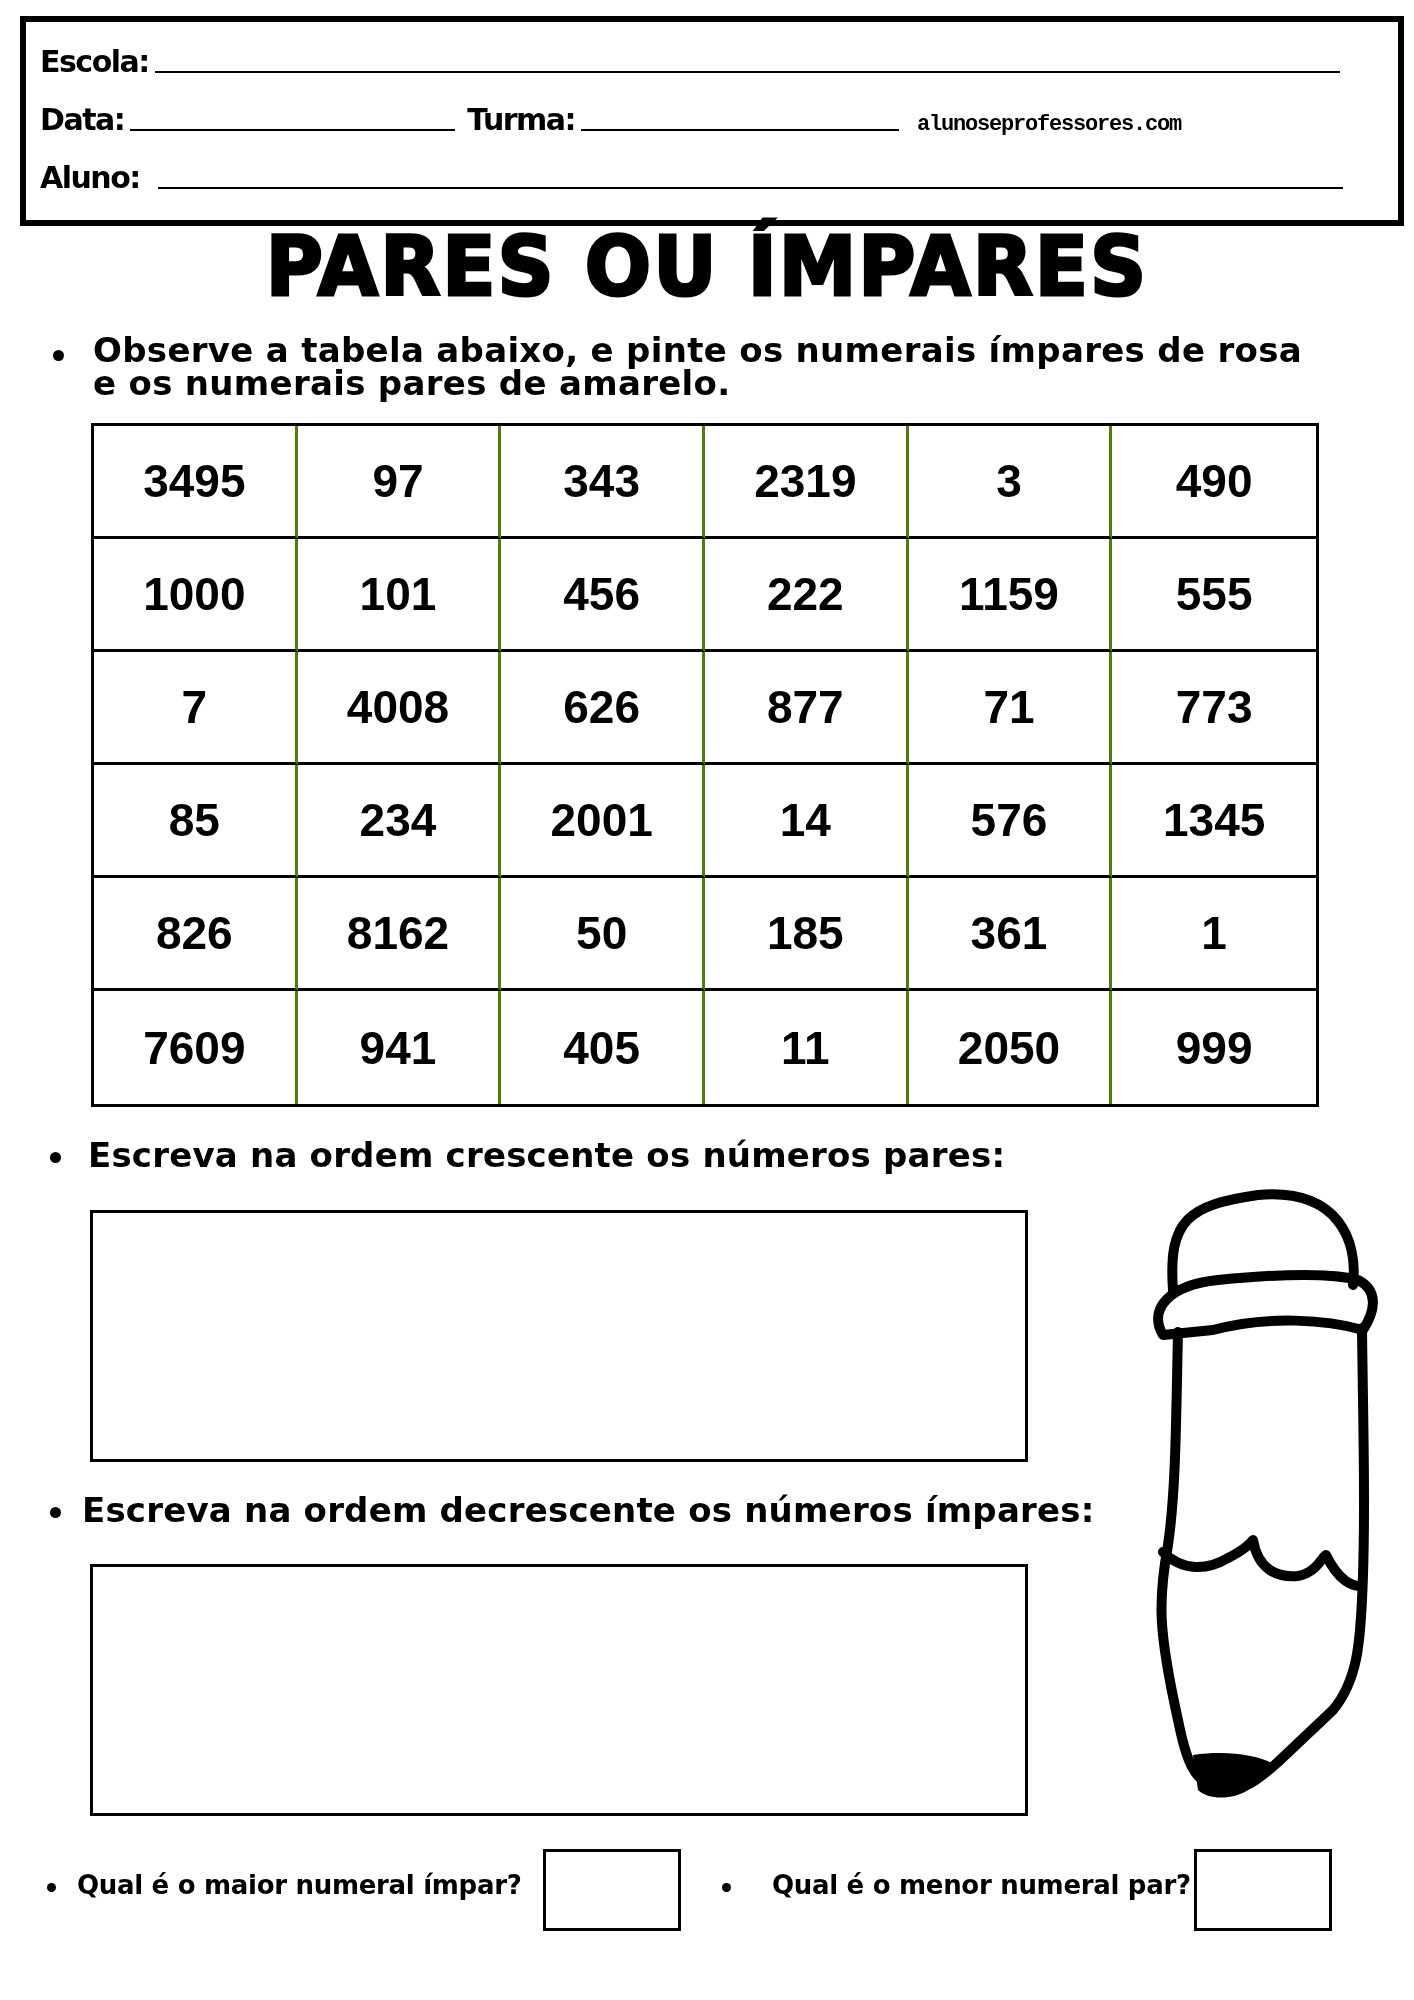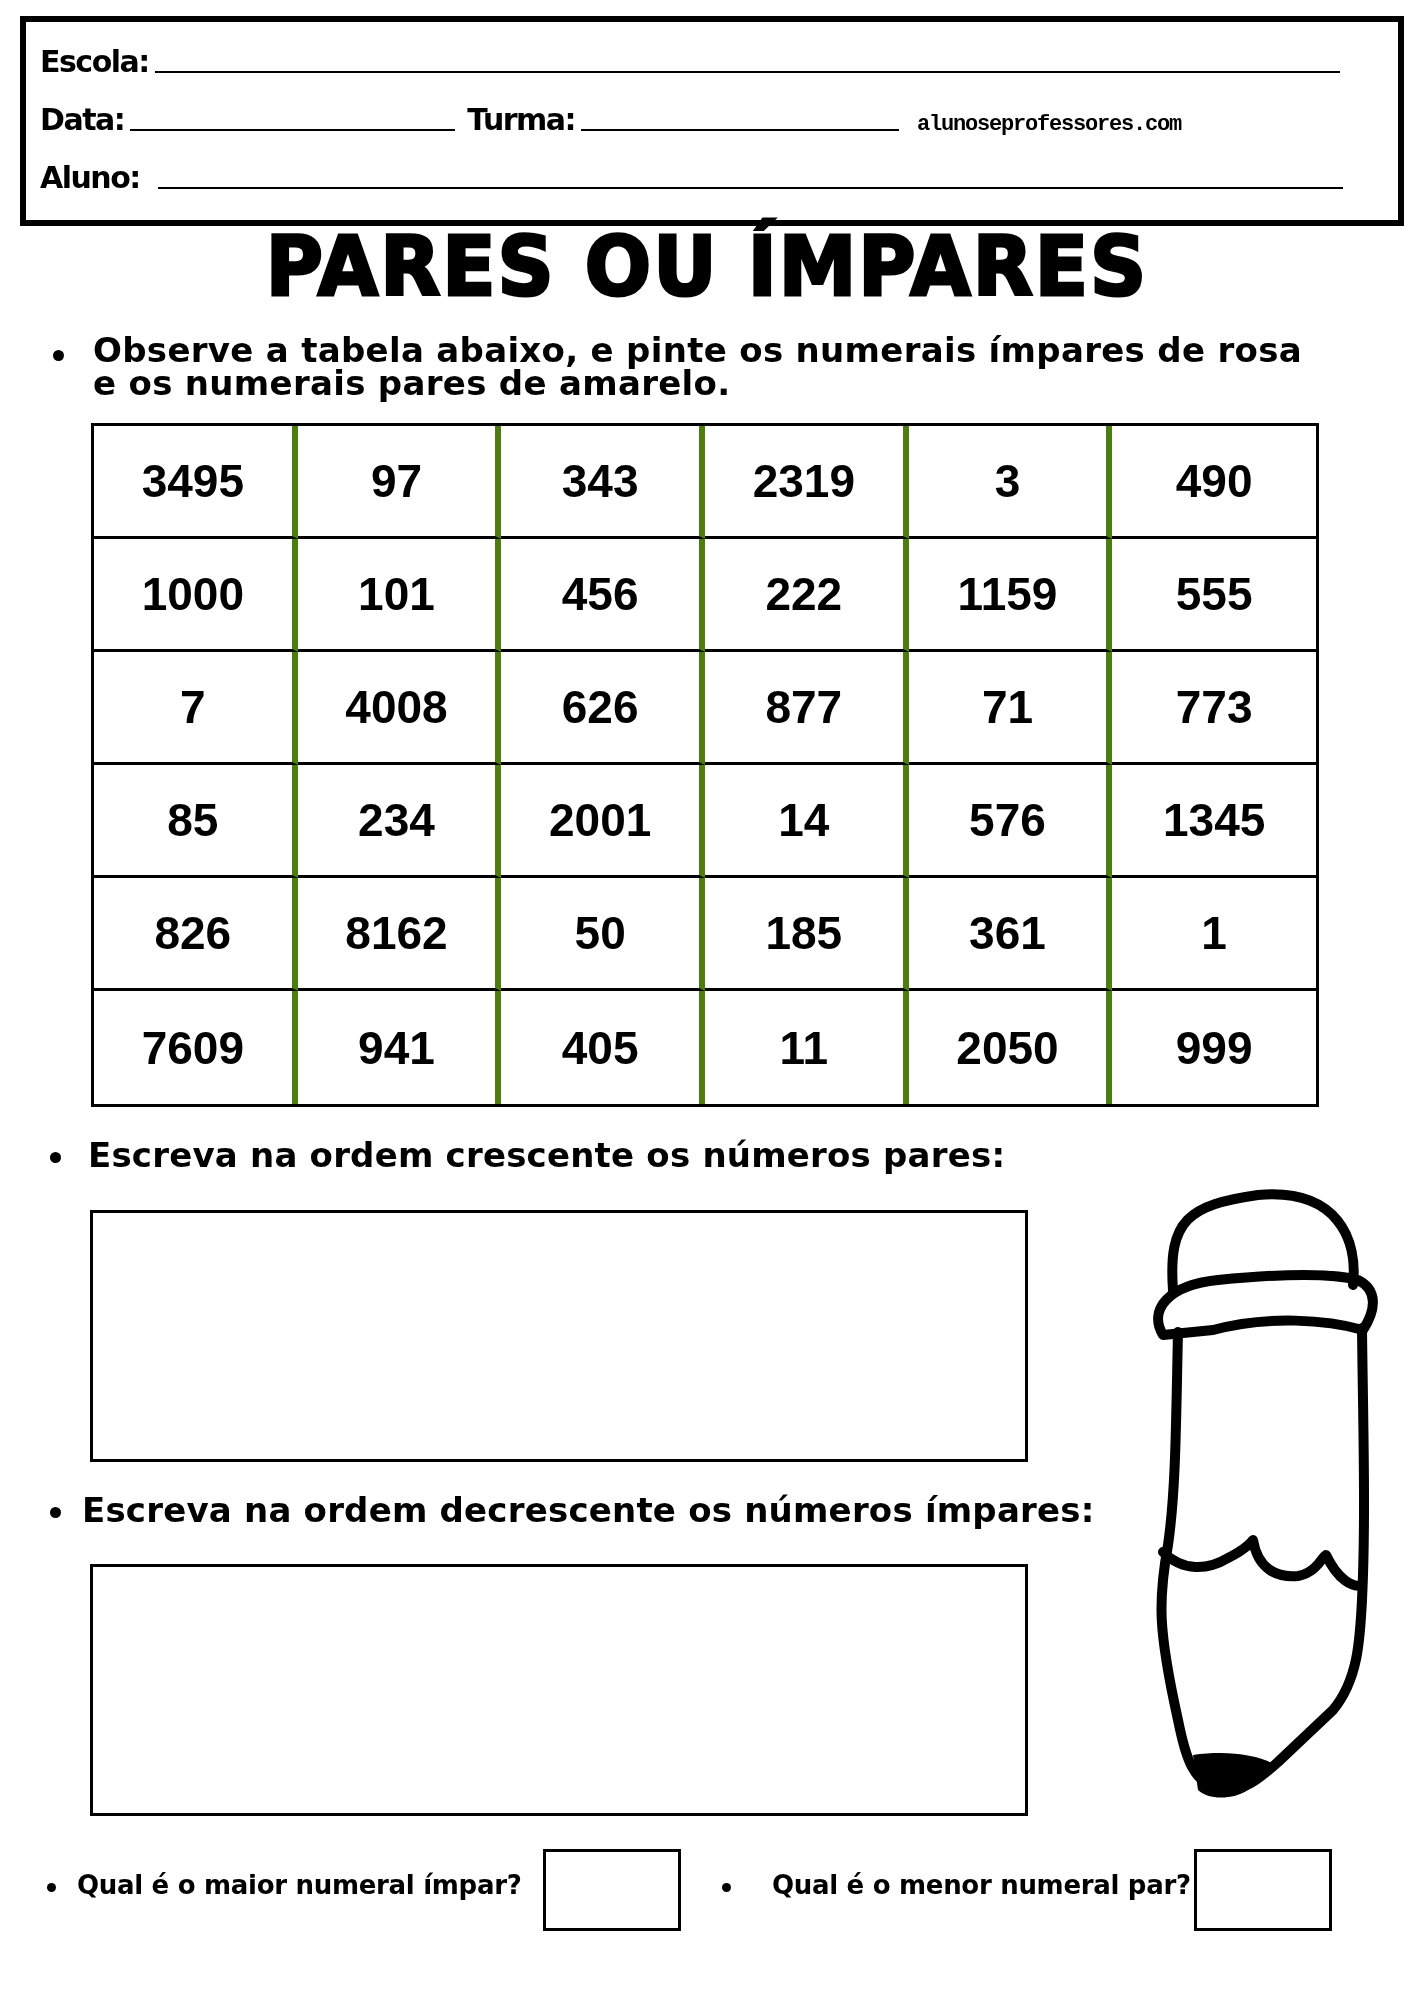--- a/index.html
+++ b/index.html
@@ -15,21 +15,21 @@
   
   .title { left:0; width:1414px; top:228px; text-align:center; font-family:"DejaVu Sans", sans-serif; font-weight:900; font-size:78px; letter-spacing:2px; line-height:1; transform:scaleY(1.05); }
   .title span { -webkit-text-stroke:3px #000; }
 
   
   .bullet { width:11px; height:11px; border-radius:50%; background:#000; }
   .instr { font-family:"DejaVu Sans", sans-serif; font-weight:bold; font-size:34px; line-height:33px; letter-spacing:0.3px; }
 
   
   .grid { left:91px; top:423px; width:1228px; height:684px; border:3px solid #000; box-sizing:border-box; display:grid; grid-template-columns:repeat(6, 1fr); grid-template-rows:repeat(6, 1fr); }
-  .cell { border-right:6px solid #4d7c0f; border-bottom:3px solid #000; display:flex; align-items:center; justify-content:center; font-family:"Liberation Sans", sans-serif; font-weight:bold; font-size:46px; }
+  .cell { border-right:3px solid #4d7c0f; border-bottom:3px solid #000; display:flex; align-items:center; justify-content:center; font-family:"Liberation Sans", sans-serif; font-weight:bold; font-size:46px; }
   .cell.lastcol { border-right:none;text-align:right; }
   .cell.lastrow { border-bottom:none; }
 
   .q { font-family:"DejaVu Sans", sans-serif; font-weight:bold; font-size:34px; letter-spacing:0.2px; }
   .answer-box { border:3px solid #000; box-sizing:border-box; background:#fff; }
   .sq { font-family:"DejaVu Sans", sans-serif; font-weight:bold; font-size:26px; letter-spacing:-0.3px; }
 </style>
 </head>
 <body>
 

